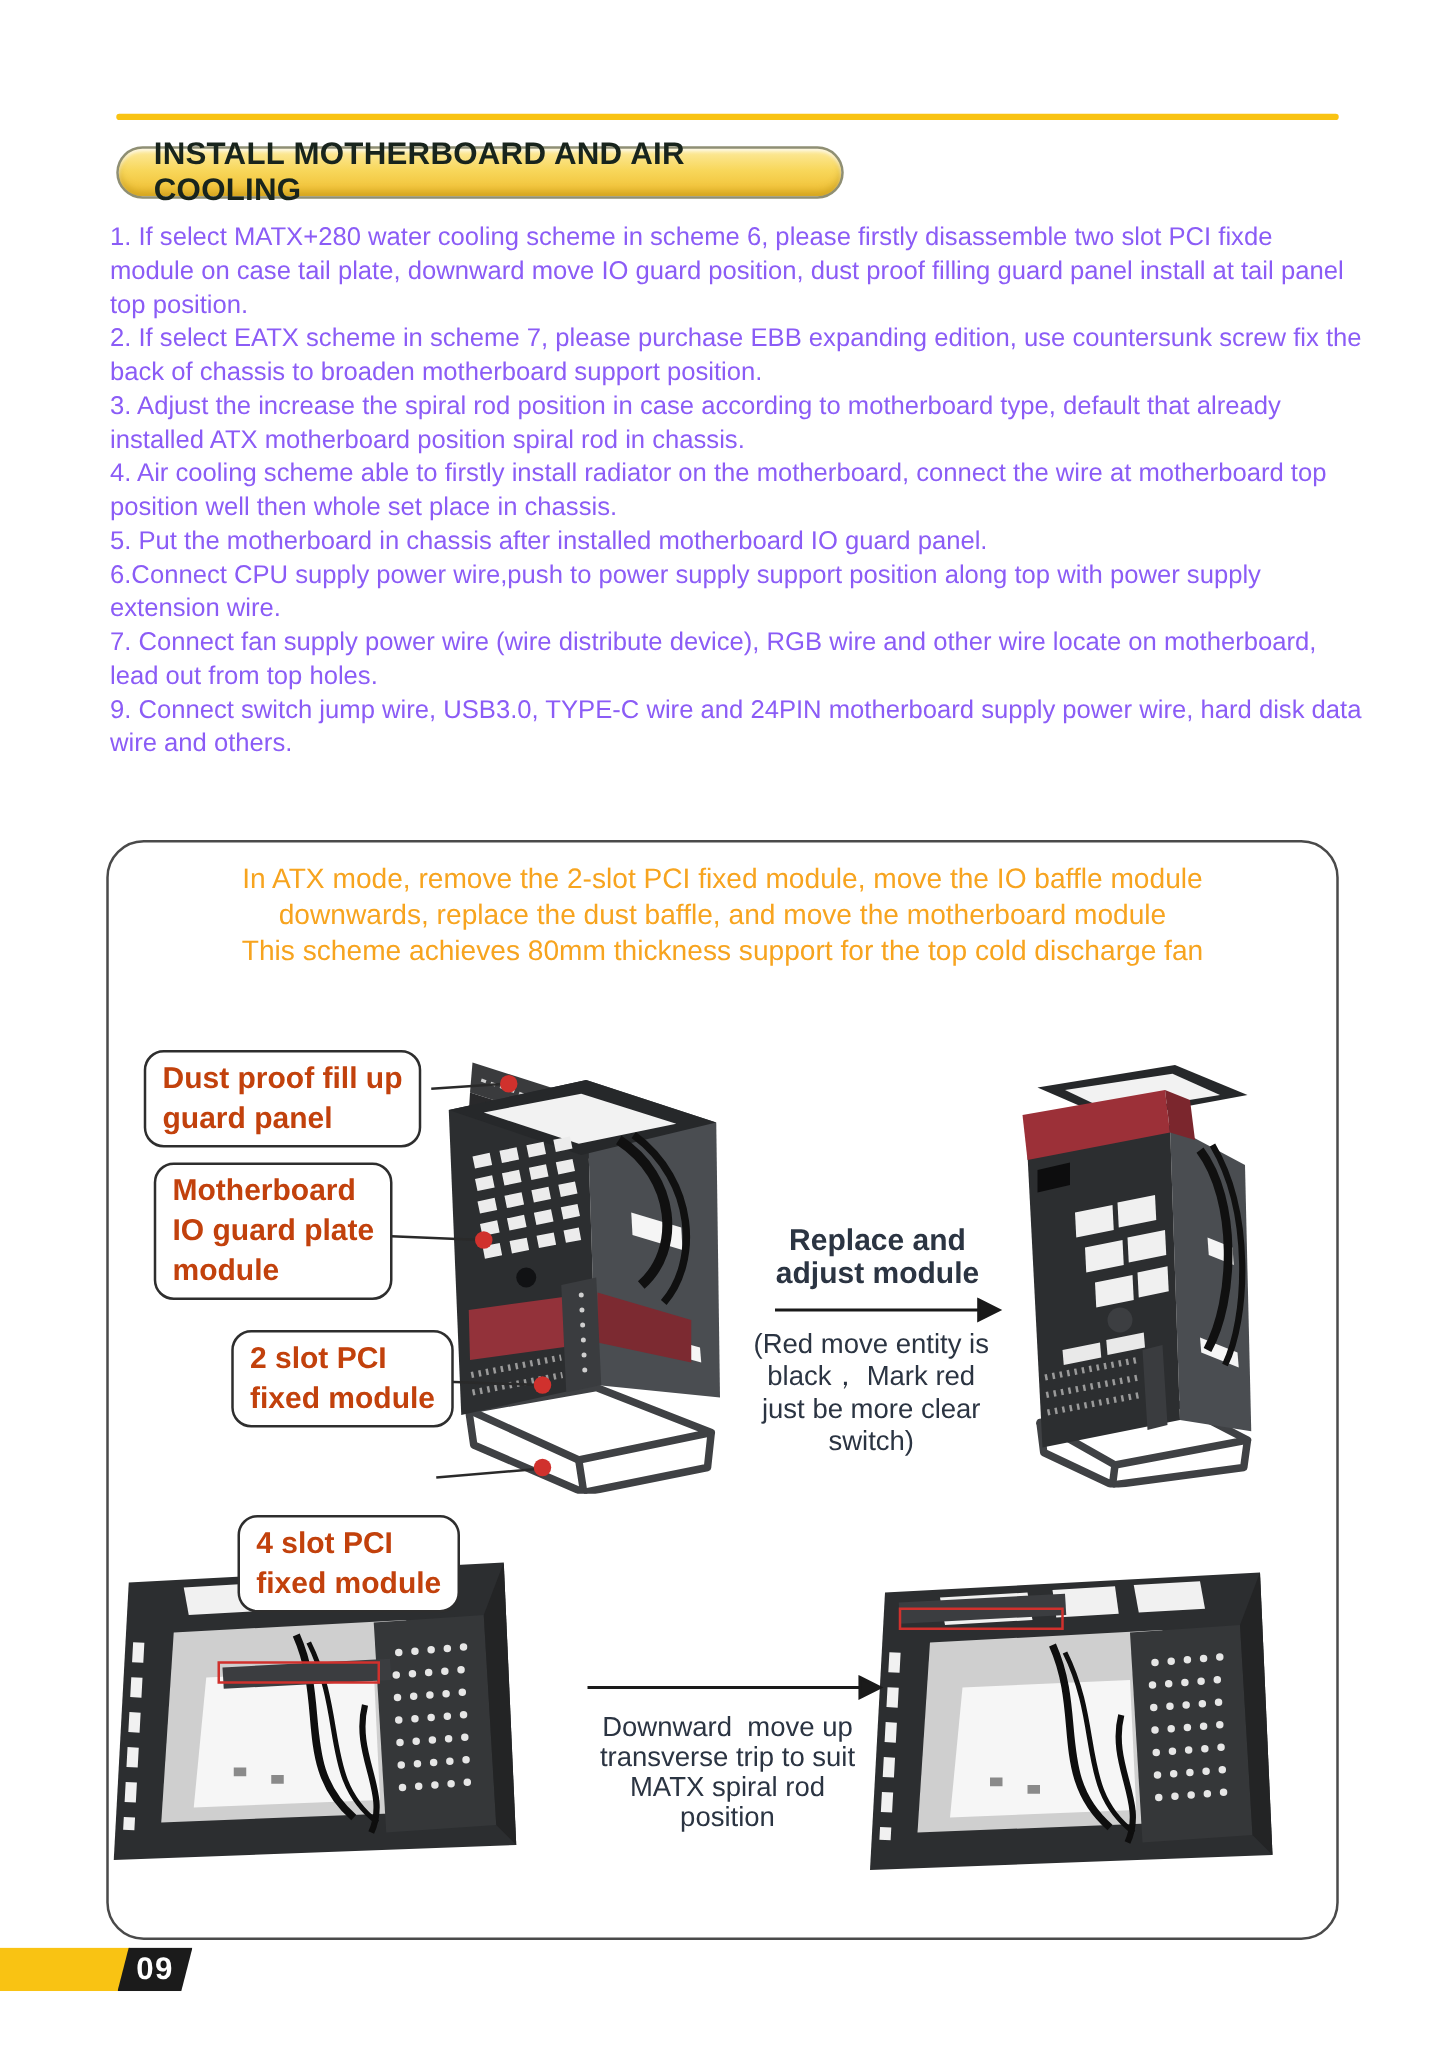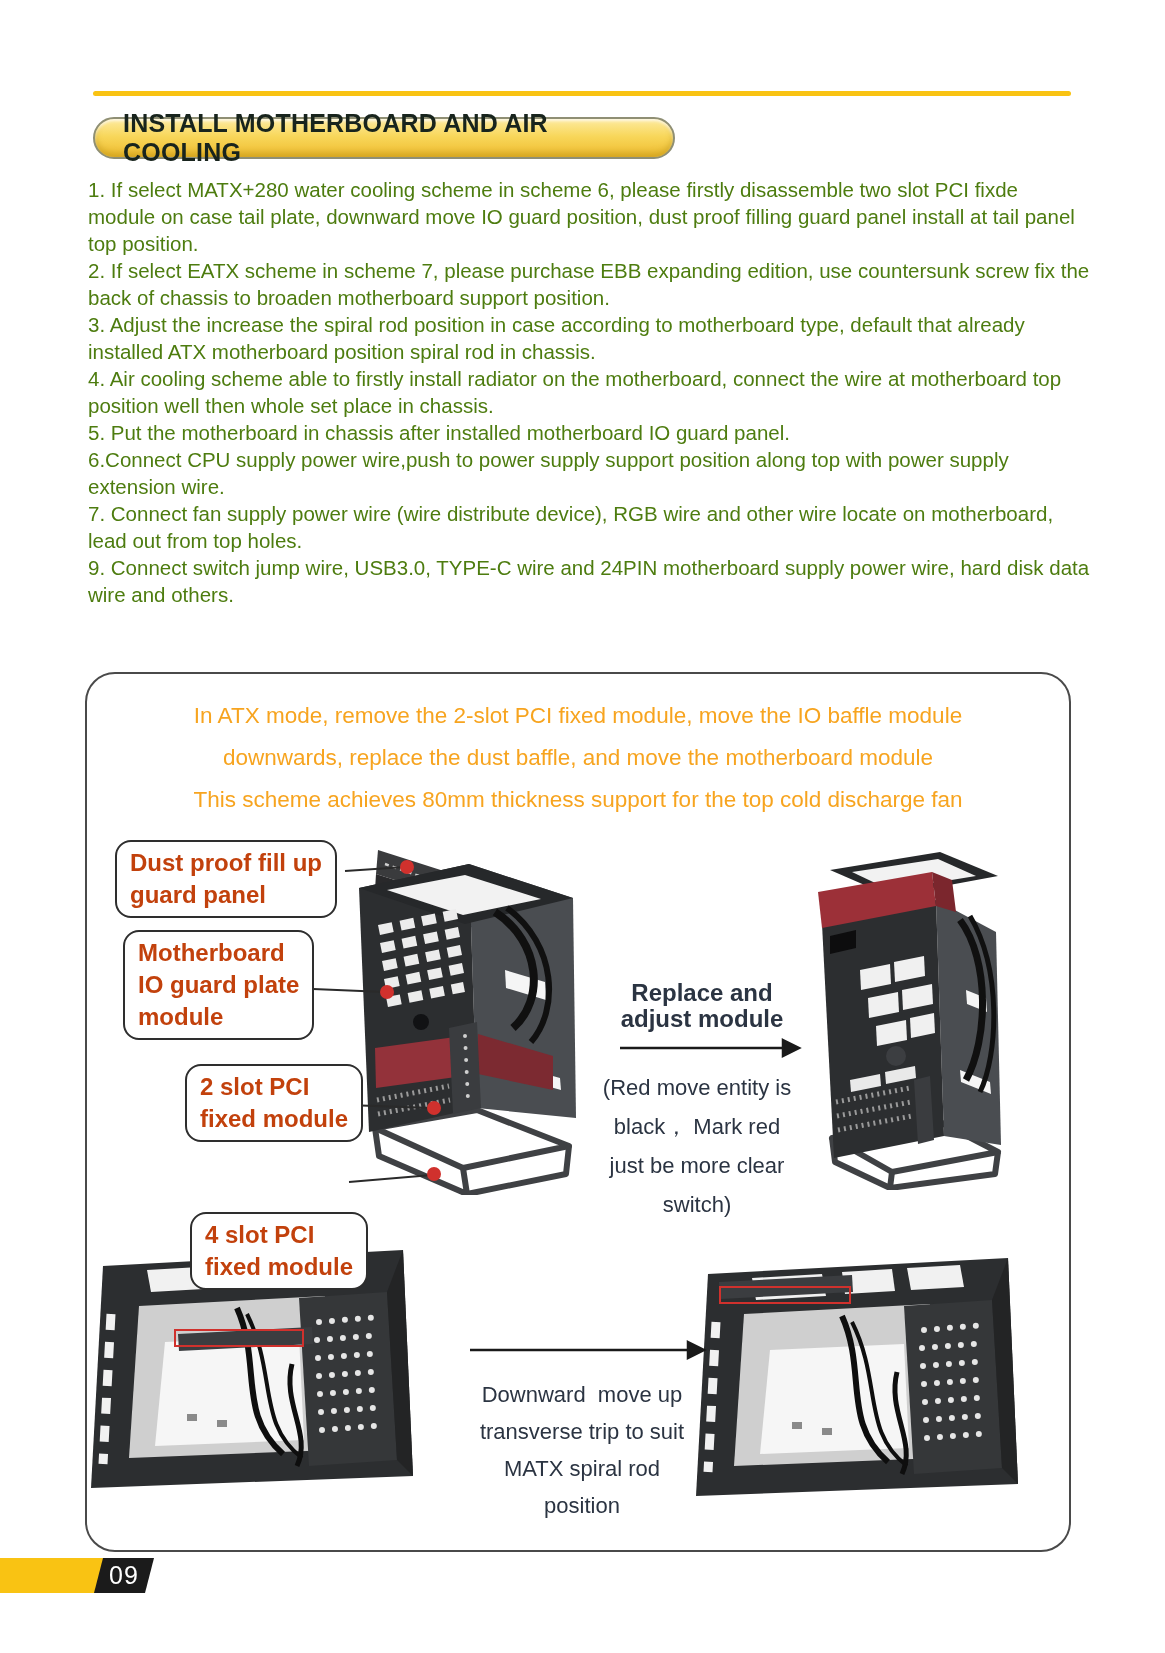--- a/index.html
+++ b/index.html
@@ -15,28 +15,28 @@
   .title-pill {
     position:absolute; left:93px; top:117px; width:582px; height:42px;
     border-radius:22px; border:2px solid #8f8f74;
     background:linear-gradient(#FDEBA0 0%, #F8D75B 45%, #EFBC2E 100%);
     box-shadow: inset 0 -4px 6px rgba(160,120,0,0.35), inset 0 2px 3px rgba(255,255,255,0.8);
     display:flex; align-items:center; padding-left:28px;
     font-size:25px; font-weight:700; color:#18241d; letter-spacing:0.2px;
   }
   
   .instructions { position:absolute; left:88px; top:176px; width:1002px;
-    font-size:20.5px; line-height:27px; color:#4d7c0f; }
+    font-size:20.5px; line-height:27px; color:#8b5cf6; }
   .instructions p { margin:0; }
   
   .figure-box { position:absolute; left:85px; top:672px; width:986px; height:880px;
     border:2.5px solid #4a4a4a; border-radius:30px; background:#fff; }
   .note-box { position:absolute; left:0; right:0; top:14px; text-align:center;
     color:#F7A41F; font-size:22.5px; line-height:29px; }
-  .note-line { white-space:pre-wrap;margin-top:13px; }
+  .note-line { white-space:pre-wrap; }
   
   .callout { position:absolute; background:#fff; border:2px solid #2e2e2e; border-radius:16px;
     padding:5px 13px; font-size:24px; font-weight:700; color:#c2410c; line-height:32px;
     white-space:nowrap; z-index:6; }
   
   .replace-title { position:absolute; left:500px; top:306px; width:230px; text-align:center;
     font-size:24px; font-weight:700; color:#2b3442; line-height:26px; z-index:6; }
   .red-note { position:absolute; left:495px; top:388px; width:230px; text-align:center;
     font-size:22px; color:#2b3442; line-height:26px; z-index:6; }
   .bottom-note { position:absolute; left:370px; top:696px; width:250px; text-align:center;
@@ -45,21 +45,21 @@
   
   .illus { position:absolute; z-index:1; }
   .overlay { position:absolute; left:0; top:0; width:986px; height:880px; z-index:5; pointer-events:none; }
   .red-highlight { position:absolute; border:2.5px solid #D0312D; z-index:4; }
   
   .footer-yellow { position:absolute; left:0; top:1558px; width:104px; height:35px;
     background:#F9C313; clip-path:polygon(0 0, 100% 0, calc(100% - 9px) 100%, 0 100%); }
   .footer-black { position:absolute; left:94px; top:1558px; width:60px; height:35px;
     background:#1b1b1b; clip-path:polygon(9px 0, 100% 0, calc(100% - 9px) 100%, 0 100%);
     display:flex; align-items:center; justify-content:center;
-    color:#fff; font-size:25px; font-weight:400; letter-spacing:1px; }
+    color:#fff; font-size:25px; font-weight:700; letter-spacing:1px; }
 </style>
 </head>
 <body>
 
 <div class="page">
 
   <div class="top-rule"></div>
 
   <div class="title-pill">
     <span>INSTALL MOTHERBOARD AND AIR COOLING</span>

